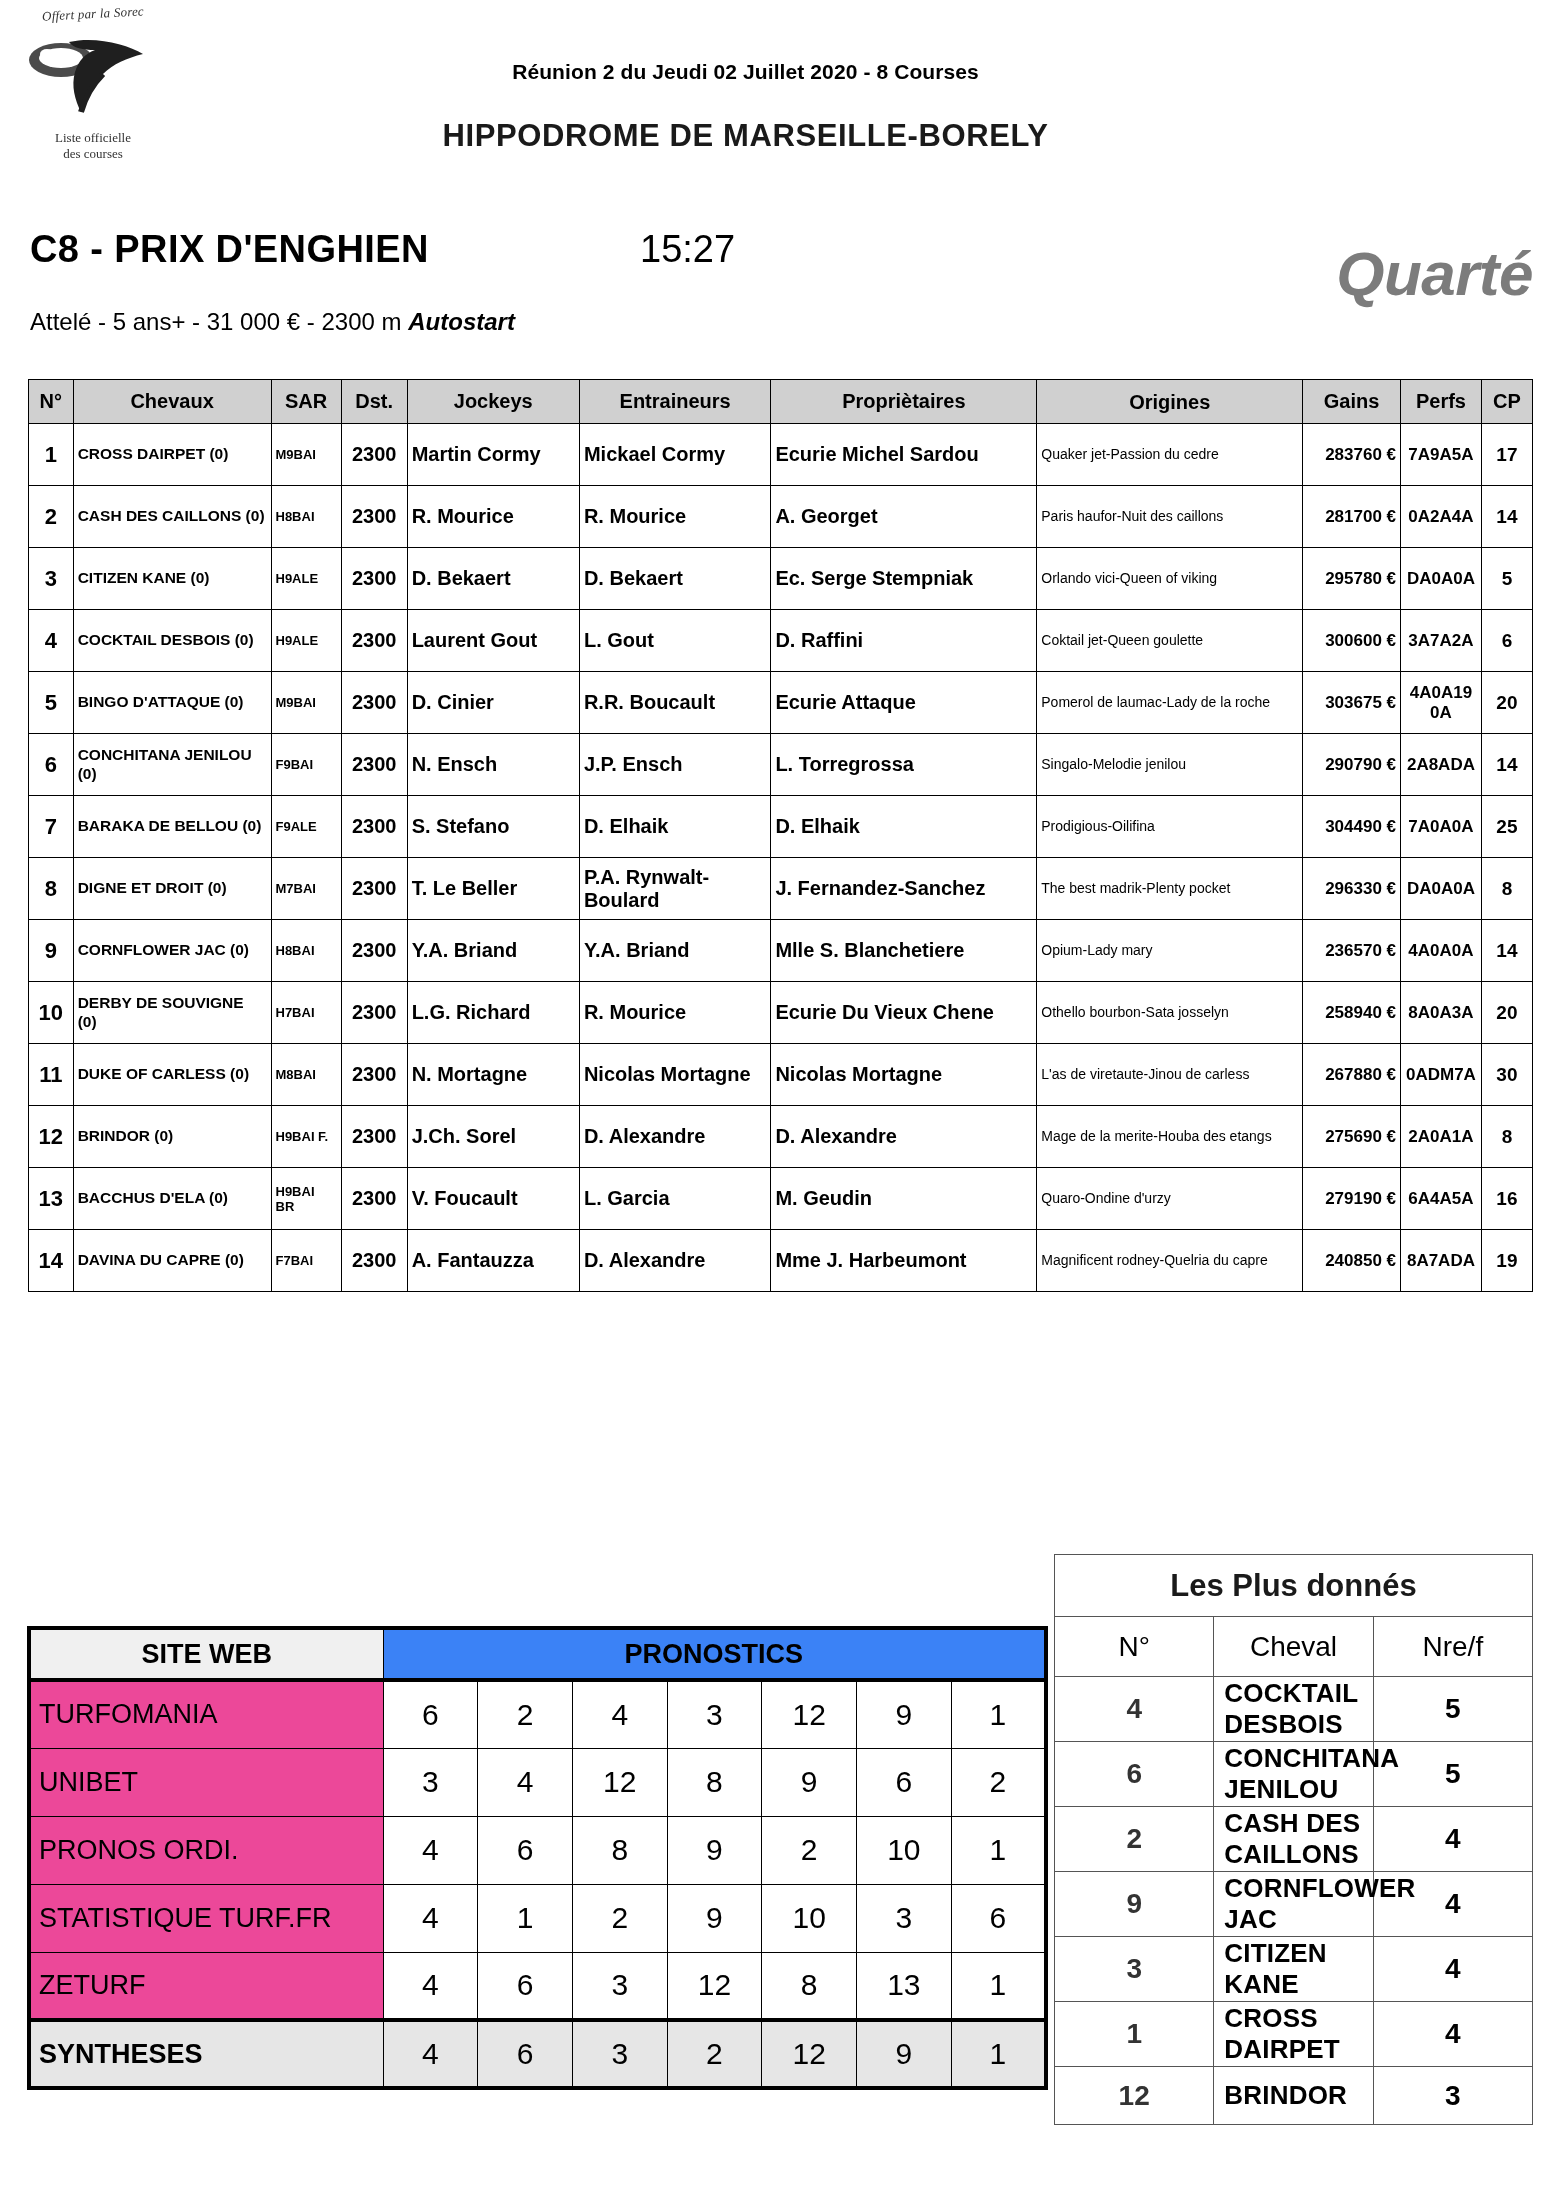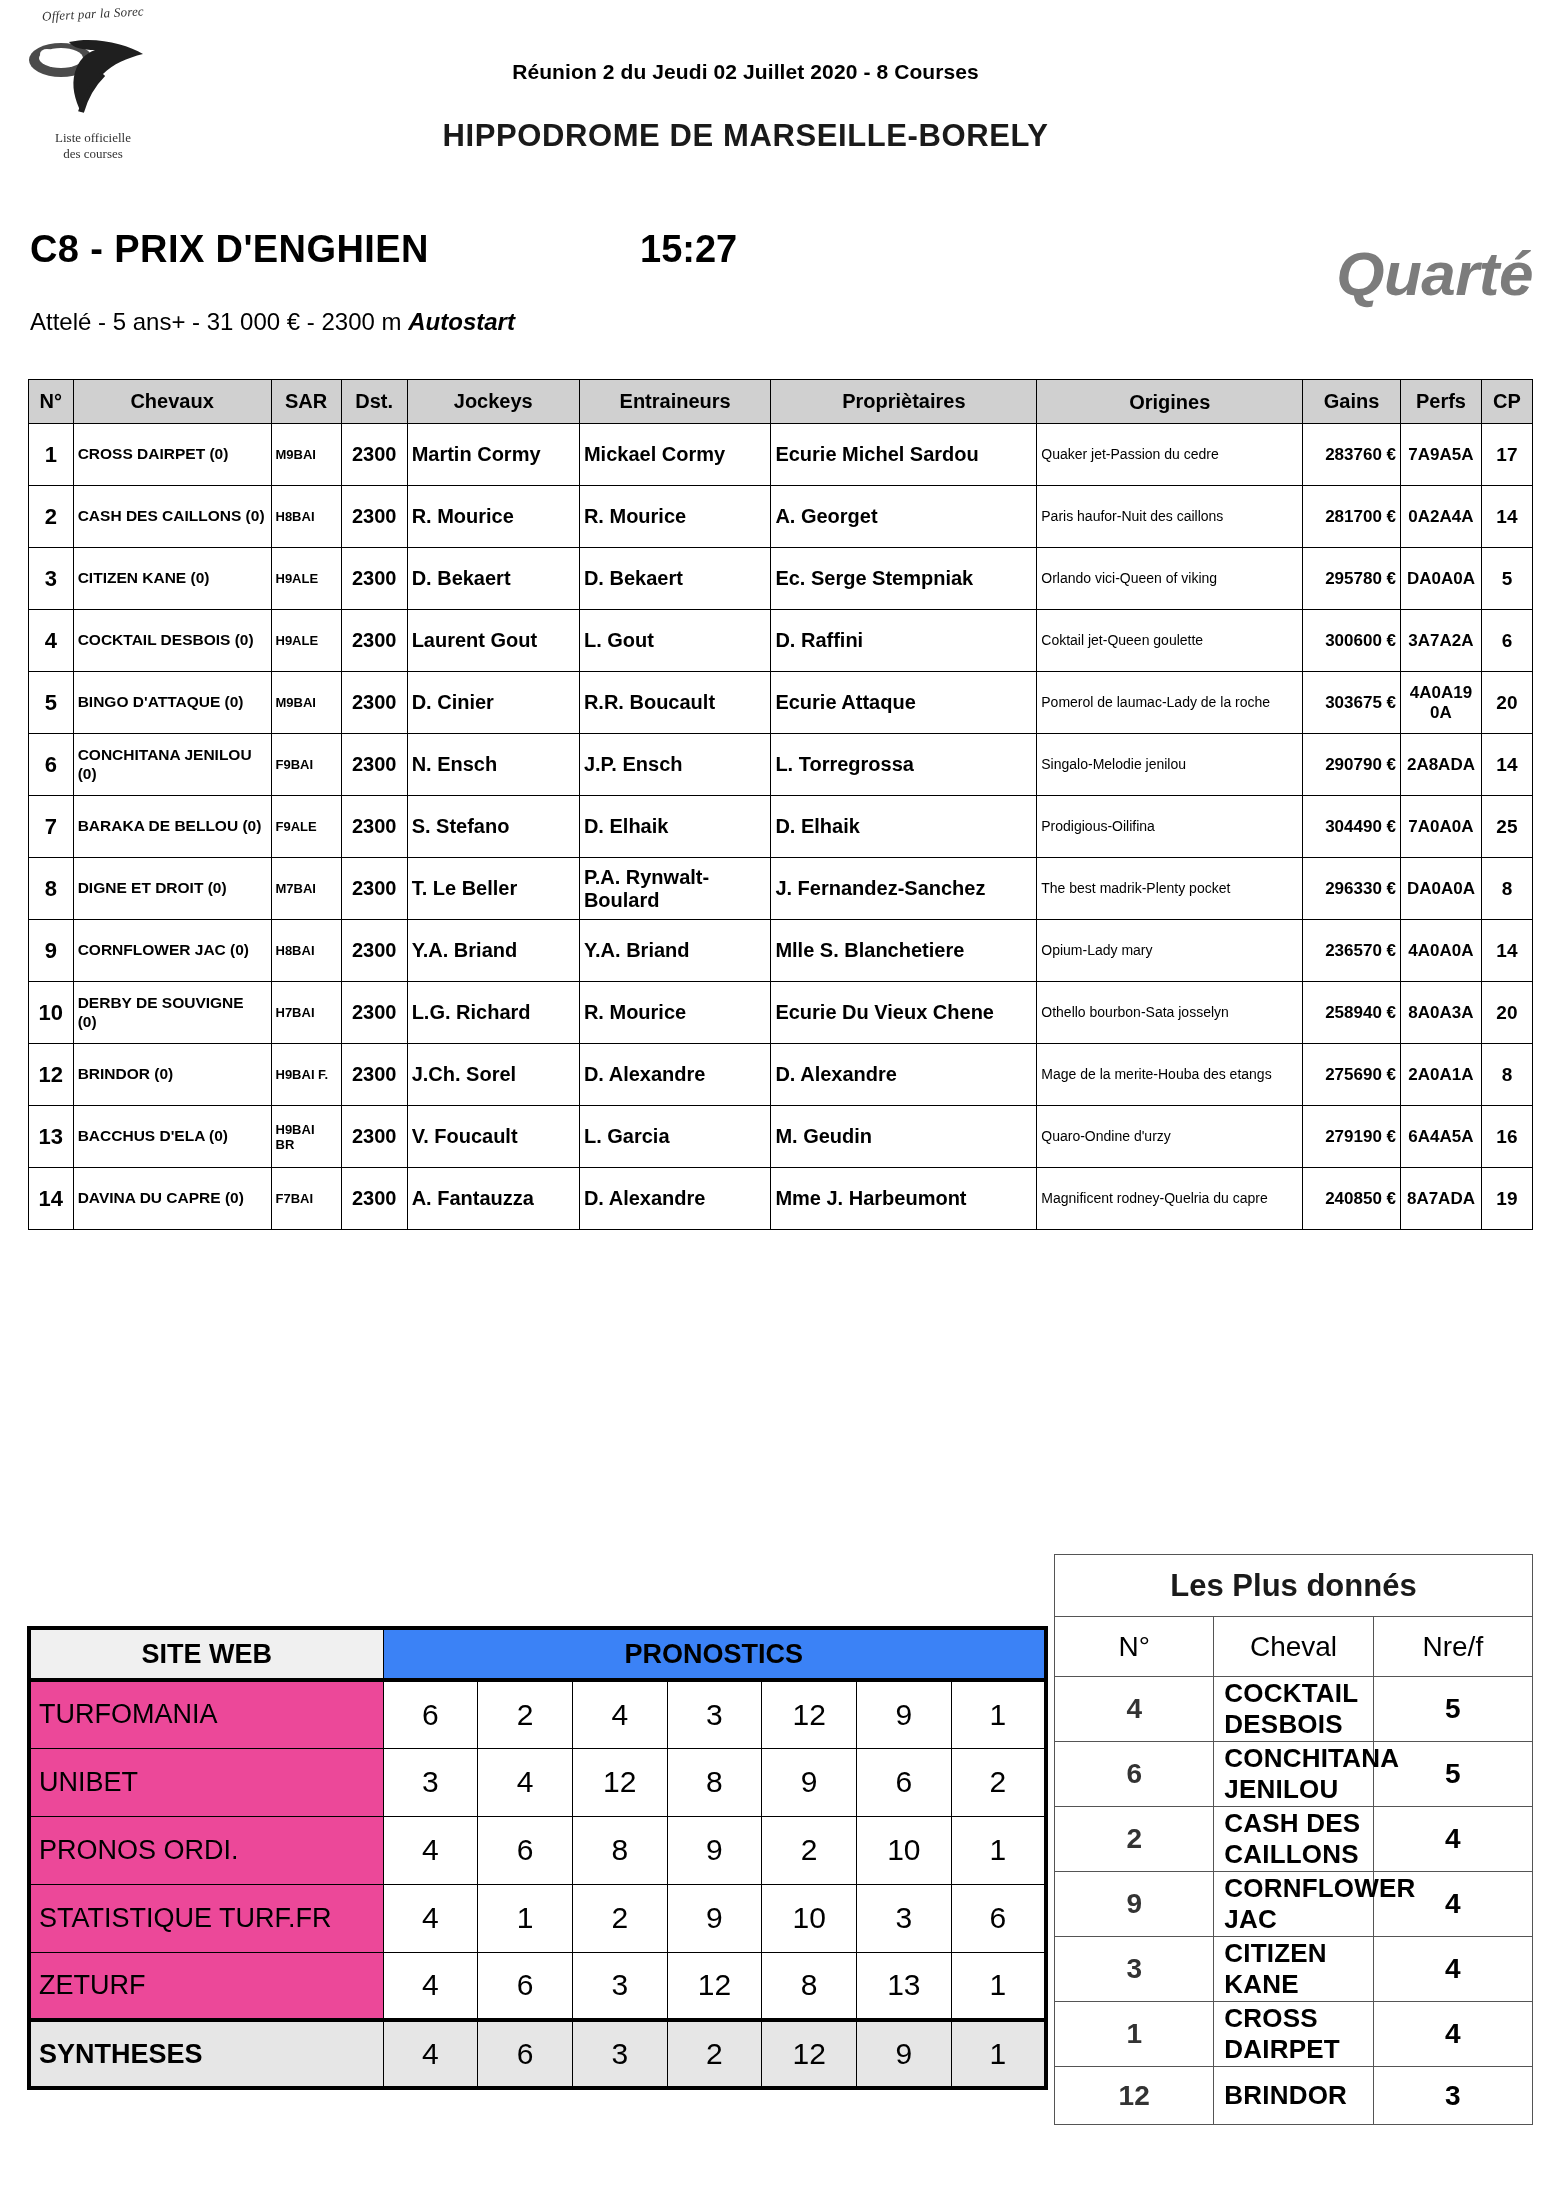--- a/index.html
+++ b/index.html
@@ -49,21 +49,21 @@
     padding-right:70px;
   }
 
   .race-title {
     position:absolute; left:30px; top:228px;
     font-size:38px; font-weight:bold; letter-spacing:.4px;
     white-space:nowrap;
   }
   .race-time {
     position:absolute; left:640px; top:228px;
-    font-size:38px; font-weight:bold;
+    font-size:38px; font-weight:normal;
   }
   .race-sub {
     position:absolute; left:30px; top:308px;
     font-size:24px; white-space:nowrap;
   }
   .race-sub .auto { font-weight:bold; font-style:italic; }
   .bet-type {
     position:absolute; right:28px; top:238px;
     font-size:62px; font-weight:bold; font-style:italic;
     color:#7c7c7c; letter-spacing:-.5px;
@@ -319,20 +319,33 @@
           <td class="c-dst">2300</td>
           <td class="c-jock">L.G. Richard</td>
           <td class="c-entr">R. Mourice</td>
           <td class="c-prop">Ecurie Du Vieux Chene</td>
           <td class="c-orig">Othello bourbon-Sata josselyn</td>
           <td class="c-gain">258940 €</td>
           <td class="c-perf">8A0A3A</td>
           <td class="c-cp">20</td>
         </tr>
         <tr>
+          <td class="c-no">11</td>
+          <td class="c-horse">DUKE OF CARLESS (0)</td>
+          <td class="c-sar">M8BAI</td>
+          <td class="c-dst">2300</td>
+          <td class="c-jock">N. Mortagne</td>
+          <td class="c-entr">Nicolas Mortagne</td>
+          <td class="c-prop">Nicolas Mortagne</td>
+          <td class="c-orig">L'as de viretaute-Jinou de carless</td>
+          <td class="c-gain">267880 €</td>
+          <td class="c-perf">0ADM7A</td>
+          <td class="c-cp">30</td>
+        </tr>
+        <tr>
           <td class="c-no">12</td>
           <td class="c-horse">BRINDOR (0)</td>
           <td class="c-sar">H9BAI F.</td>
           <td class="c-dst">2300</td>
           <td class="c-jock">J.Ch. Sorel</td>
           <td class="c-entr">D. Alexandre</td>
           <td class="c-prop">D. Alexandre</td>
           <td class="c-orig">Mage de la merite-Houba des etangs</td>
           <td class="c-gain">275690 €</td>
           <td class="c-perf">2A0A1A</td>

